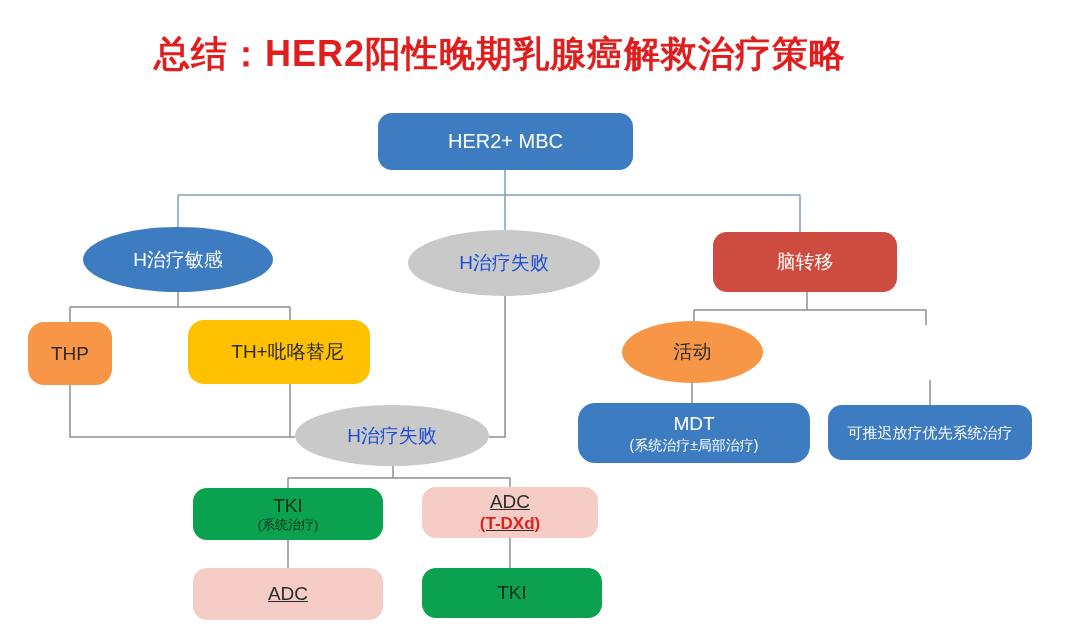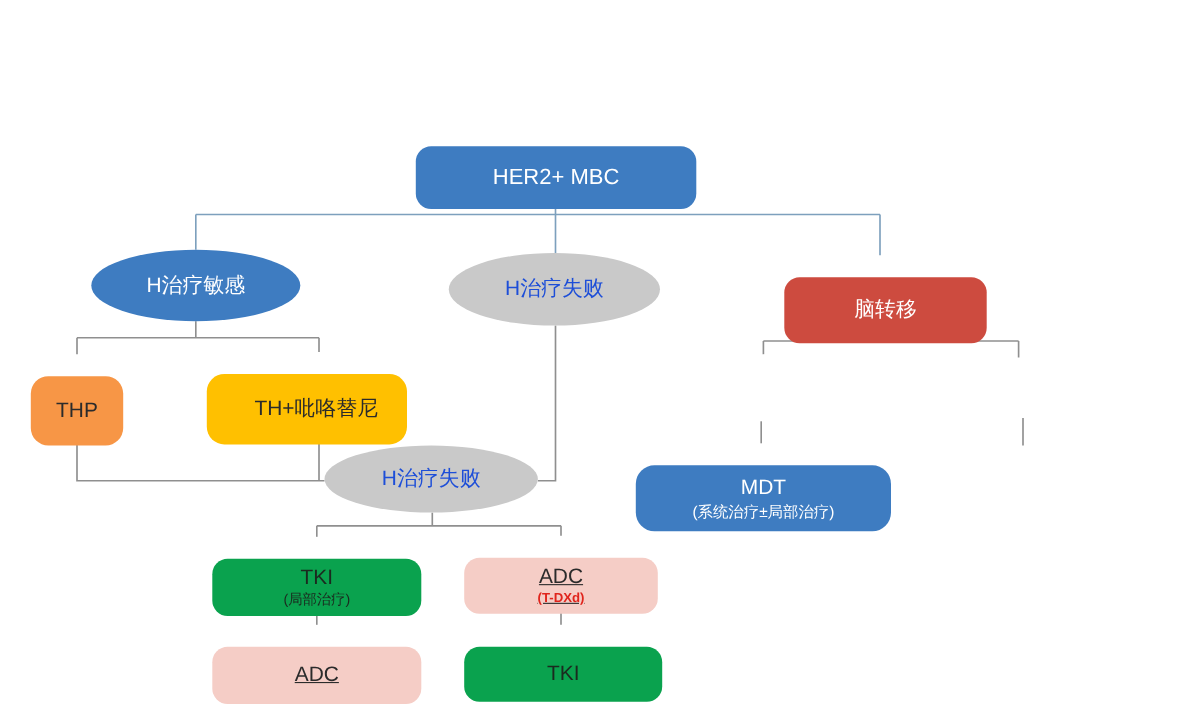--- a/index.html
+++ b/index.html
@@ -6,39 +6,39 @@
   #stage{
     position:relative;width:1080px;height:640px;background:#ffffff;overflow:hidden;
     font-family:"Liberation Sans","DejaVu Sans",sans-serif;
   }
   #connectors{position:absolute;left:0;top:0;width:1080px;height:640px;z-index:0;}
   .tree-line{stroke:var(--line-blue,#7da0bd);stroke-width:1.5;fill:none;}
   .gray-line{stroke:var(--line-gray,#8f8f8f);stroke-width:1.5;fill:none;}
 
   .node{position:absolute;z-index:2;display:flex;flex-direction:column;align-items:center;
         justify-content:center;text-align:center;box-sizing:border-box;line-height:1.15;}
-  .rect{border-radius:14px;margin-top:20px;}
+  .rect{border-radius:14px;}
   .ellipse{border-radius:50%;}
 
   .title{
     position:absolute;left:120px;top:30px;width:760px;text-align:center;z-index:2;
     color:var(--title-red,#e01e1e);font-size:36px;font-weight:bold;letter-spacing:1px;
   }
 
   .blue{background:var(--blue,#3e7cc1);color:#ffffff;}
   .red{background:var(--red,#cd4b3f);color:#ffffff;}
   .orange{background:var(--orange,#f79646);color:#2b2b2b;}
   .yellow{background:var(--yellow,#ffc000);color:#2b2b2b;padding-left:17px;}
   .gray{background:var(--gray,#c9c9c9);color:#1d4ed8;}
   .green{background:var(--green,#0aa24e);color:#1b2a1f;}
   .pink{background:var(--pink,#f5cdc6);color:#2b2b2b;text-decoration:underline;}
 
   .main-label{font-size:19px;}
   .sub-label{font-size:13px;margin-top:2px;}
-  .tdxd{color:var(--tdxd-red,#e0241c);font-size:12px;font-weight:bold;margin-top:1px;}
+  .tdxd{color:var(--tdxd-red,#e0241c);font-size:17px;font-weight:bold;margin-top:1px;}
   .mdt-sub{font-size:14px;margin-top:3px;}
 
   
   #n-root{left:378px;top:113px;width:255px;height:57px;font-size:20px;}
   #n-h-sensitive{left:83px;top:227px;width:190px;height:65px;font-size:19px;}
   #n-h-failure-1{left:408px;top:230px;width:192px;height:66px;font-size:19px;}
   #n-brain{left:713px;top:232px;width:184px;height:60px;font-size:19px;}
   #n-thp{left:28px;top:322px;width:84px;height:63px;border-radius:16px;font-size:19px;}
   #n-th-pyrotinib{left:188px;top:320px;width:182px;height:64px;border-radius:16px;font-size:19px;}
   #n-h-failure-2{left:295px;top:405px;width:194px;height:61px;font-size:19px;}
@@ -49,20 +49,21 @@
   #n-active{left:622px;top:321px;width:141px;height:62px;font-size:19px;}
   #n-stable{left:862px;top:325px;width:136px;height:55px;font-size:19px;}
   #n-mdt{left:578px;top:403px;width:232px;height:60px;border-radius:17px;}
   #n-defer-rt{left:828px;top:405px;width:204px;height:55px;font-size:15px;padding:0 6px;}
 </style>
 </head>
 <body>
 
 <div id="stage">
 
+  <div class="title">总结：HER2阳性晚期乳腺癌解救治疗策略</div>
 
   <svg id="connectors" viewBox="0 0 1080 640" xmlns="http://www.w3.org/2000/svg">
 
     <path class="tree-line" d="M505 170 V195"></path>
     <path class="tree-line" d="M178 195 H800"></path>
     <path class="tree-line" d="M178 195 V227"></path>
     <path class="tree-line" d="M505 195 V230"></path>
     <path class="tree-line" d="M800 195 V232"></path>
 
     <path class="gray-line" d="M178 292 V307"></path>
@@ -112,37 +113,43 @@
   <div id="n-th-pyrotinib" class="node rect yellow">
     <span>TH+吡咯替尼</span>
   </div>
 
   <div id="n-h-failure-2" class="node ellipse gray">
     <span>H治疗失败</span>
   </div>
 
   <div id="n-tki-pyrotinib" class="node rect green">
     <span class="main-label">TKI</span>
-    <span class="sub-label">(局部治疗)</span>
+    <span class="sub-label">(系统治疗)</span>
   </div>
 
   <div id="n-adc-tdxd" class="node rect pink">
     <span class="main-label">ADC</span>
     <span class="tdxd">(T-DXd)</span>
   </div>
 
   <div id="n-adc" class="node rect pink">
     <span>ADC</span>
   </div>
 
   <div id="n-tki" class="node rect green">
     <span>TKI</span>
   </div>
 
+  <div id="n-active" class="node ellipse orange">
+    <span>活动</span>
+  </div>
 
 
   <div id="n-mdt" class="node rect blue">
     <span class="main-label">MDT</span>
     <span class="mdt-sub">(系统治疗±局部治疗)</span>
   </div>
 
+  <div id="n-defer-rt" class="node rect blue">
+    <span>可推迟放疗优先系统治疗</span>
+  </div>
 
 </div>
 
 </body></html>

